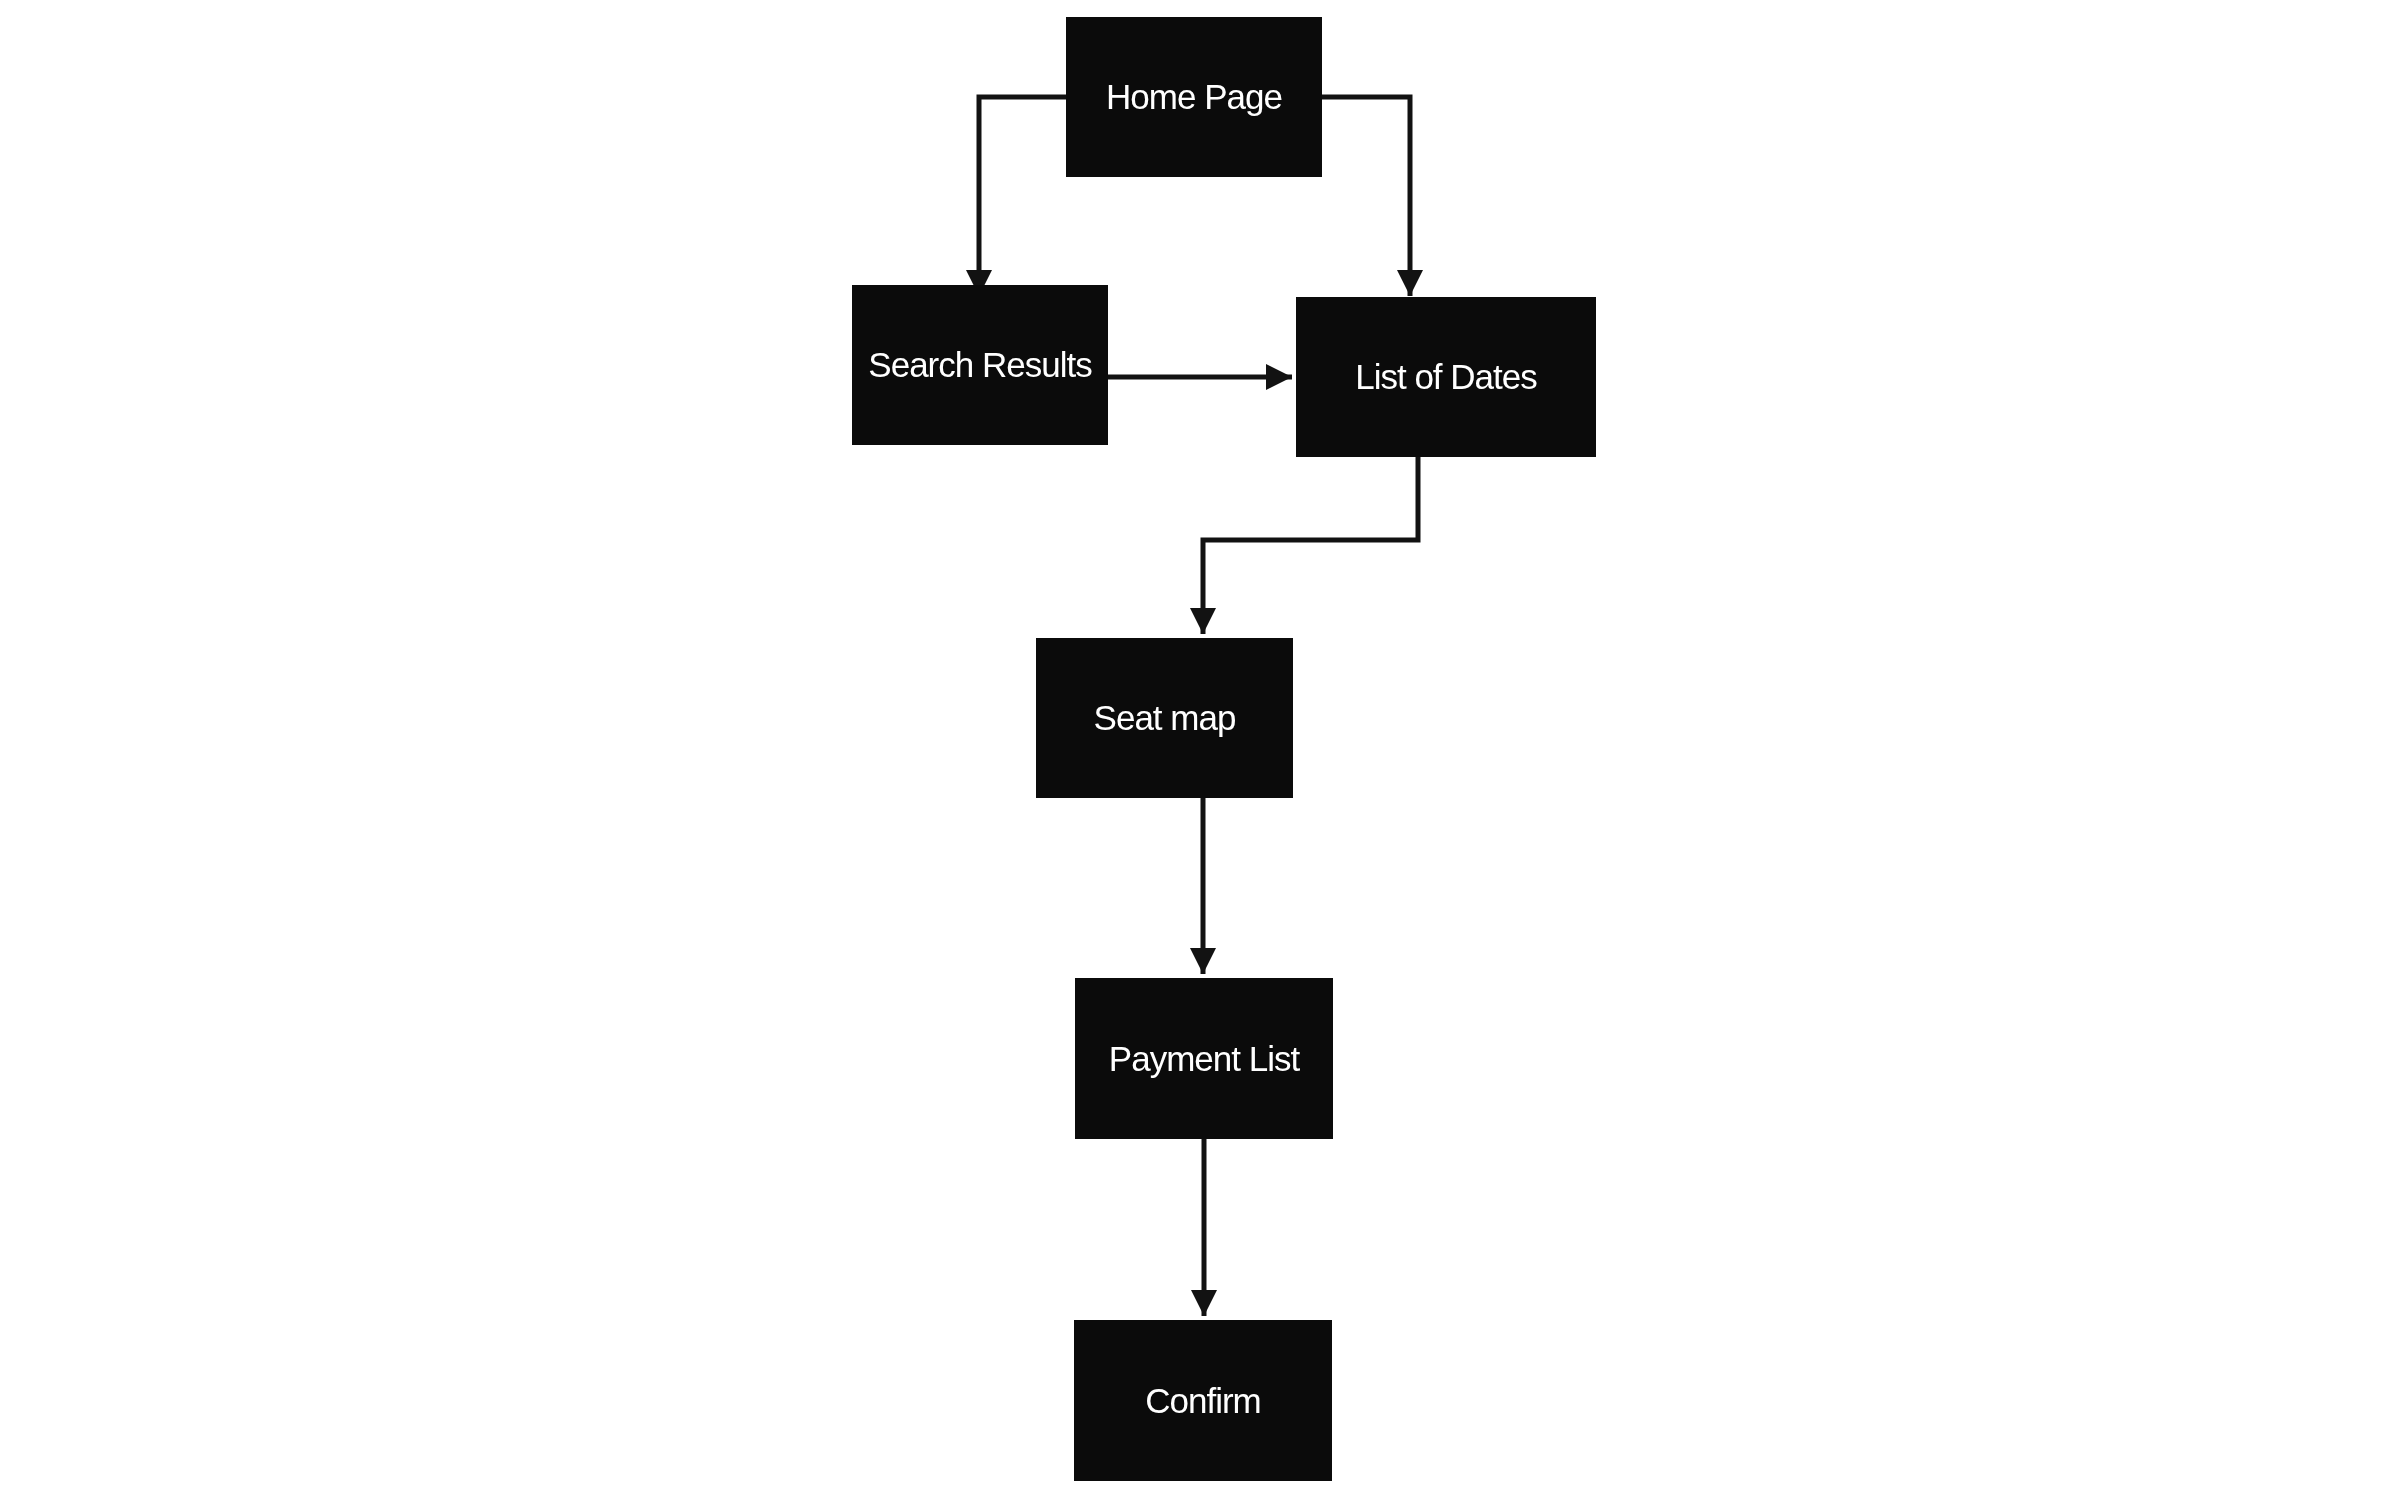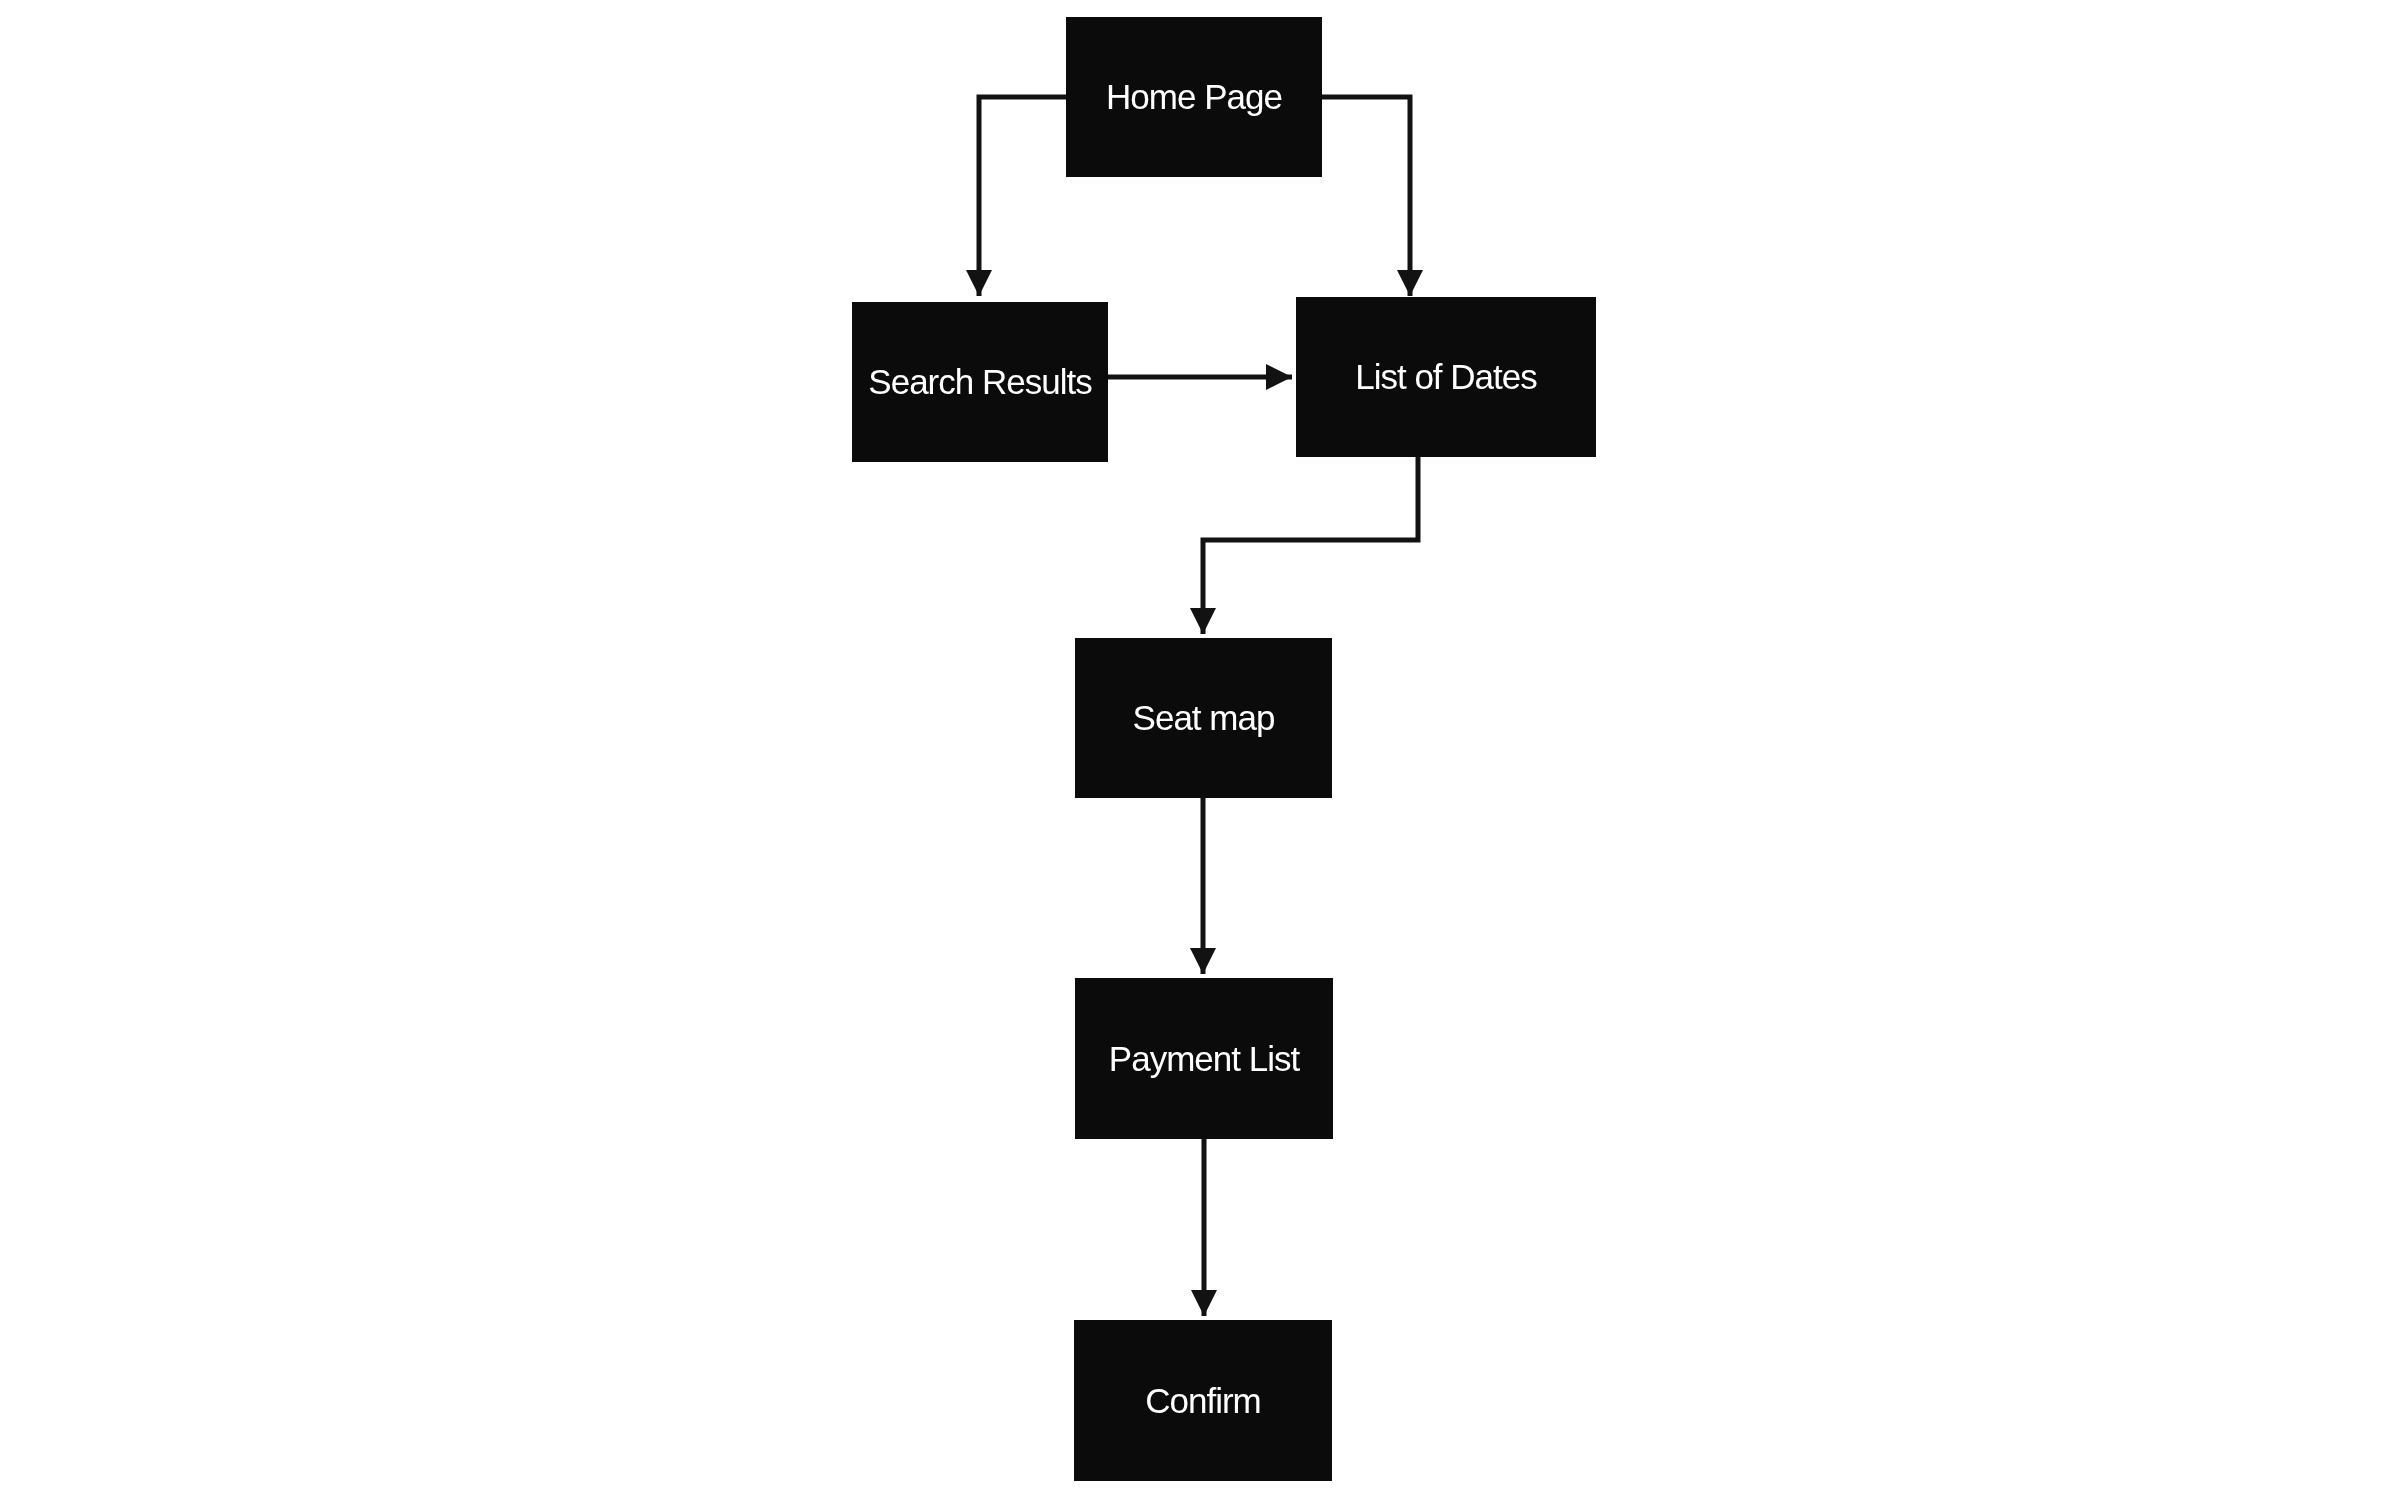--- a/index.html
+++ b/index.html
@@ -63,29 +63,29 @@
     <path class="edge" d="M1108 377 H1292" marker-end="url(#arrowhead)"></path>
     <path class="edge" d="M1418 457 V540 H1203 V634" marker-end="url(#arrowhead)"></path>
     <path class="edge" d="M1203 798 V974" marker-end="url(#arrowhead)"></path>
     <path class="edge" d="M1204 1139 V1316" marker-end="url(#arrowhead)"></path>
   </svg>
 
   <div class="node" style="left:1066px; top:17px; width:256px; height:160px;">
     <span>Home Page</span>
   </div>
 
-  <div class="node" style="left:852px; top:302px; width:256px; height:160px;">
+  <div class="node" style="left:852px; top:285px; width:256px; height:160px;">
     <span>Search Results</span>
   </div>
 
   <div class="node" style="left:1296px; top:297px; width:300px; height:160px;">
     <span>List of Dates</span>
   </div>
 
-  <div class="node" style="left:1075px; top:638px; width:257px; height:160px;">
+  <div class="node" style="left:1036px; top:638px; width:257px; height:160px;">
     <span>Seat map</span>
   </div>
 
   <div class="node" style="left:1075px; top:978px; width:258px; height:161px;">
     <span>Payment List</span>
   </div>
 
   <div class="node" style="left:1030px; top:1320px; width:258px; height:161px;margin-left:44px;">
     <span>Confirm</span>
   </div>

